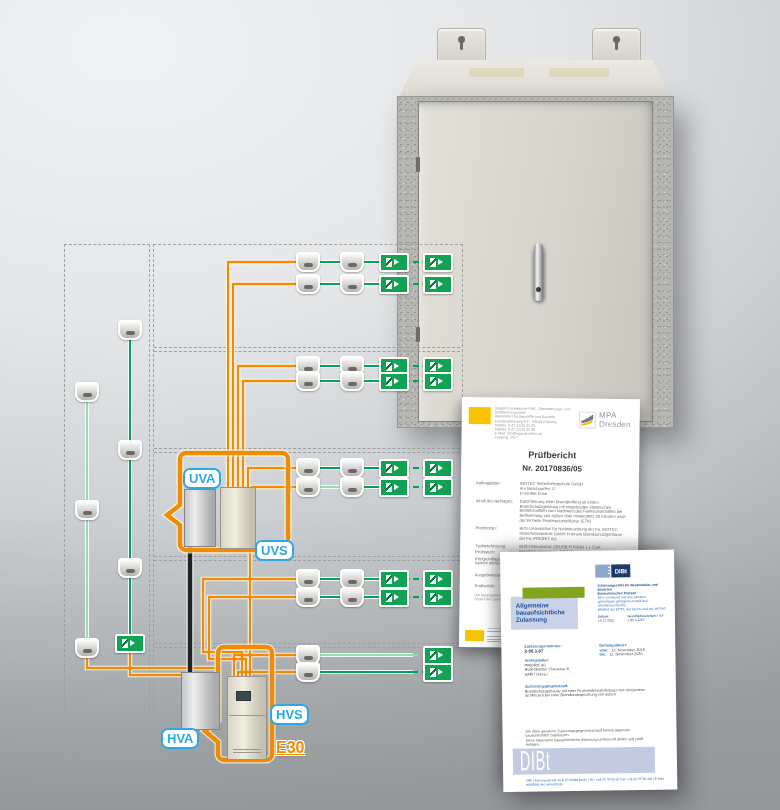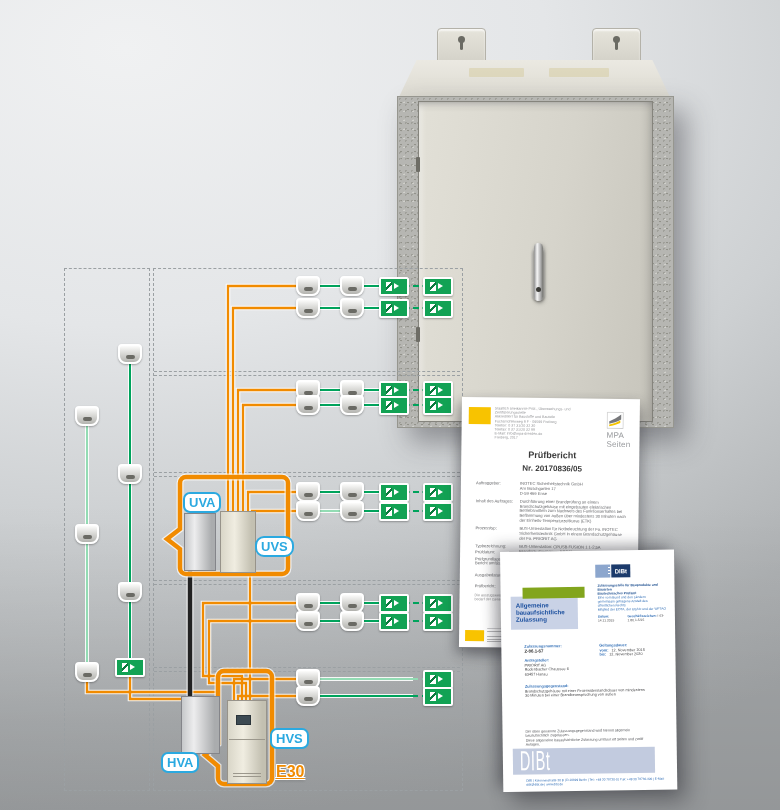--- a/index.html
+++ b/index.html
@@ -34,21 +34,21 @@
   .hinge{position:absolute;left:-3px;width:4px;height:15px;background:#6e6d66;border-radius:1px;}
   .h1{top:55px;} .h2{top:225px;}
   .handle-base{position:absolute;left:113px;top:145px;width:13px;height:54px;border-radius:6px;
     background:#b2b1aa;box-shadow:inset 0 1px 2px rgba(255,255,255,.6),0 1px 2px rgba(0,0,0,.25);}
   .handle{position:absolute;left:115px;top:141px;width:9px;height:58px;border-radius:5px;
     background:linear-gradient(90deg,#8f8f8f,#f6f6f6 35%,#b5b5b5 70%,#767672);
     box-shadow:1px 2px 4px rgba(0,0,0,.35);}
   .handle::after{content:"";position:absolute;left:50%;bottom:9px;width:5px;height:5px;margin-left:-2.5px;border-radius:50%;background:#3c3c38;}
 
   
-  .diagram{position:absolute;inset:0;z-index:3;margin-top:24px;}
+  .diagram{position:absolute;inset:0;z-index:3;}
   .dash-box{position:absolute;border:1px dashed #9BA0A3;z-index:0;}
   .sep{position:absolute;left:154px;width:306px;height:0;border-top:1px dashed #9BA0A3;z-index:0;}
   .wires{position:absolute;left:0;top:0;z-index:1;}
   #fixtures{position:absolute;inset:0;z-index:2;}
   .wline{position:absolute;width:0;height:0;}
   .dl{position:absolute;width:20px;height:16px;background:linear-gradient(180deg,#fcfcfb,#dadad7 45%,#b4b4b0);
     border:2px solid #fff;border-radius:4px 4px 8px 8px;box-shadow:0 1px 2px rgba(0,0,0,.3);}
   .dl .slot{position:absolute;left:50%;top:56%;width:9px;height:4px;margin-left:-4.5px;background:#6a6a64;border-radius:2px;display:block;}
   .es{position:absolute;width:26px;height:15px;background:#12A254;border:2px solid #fff;border-radius:2px;
     box-shadow:0 1px 2px rgba(0,0,0,.3);display:flex;align-items:center;justify-content:center;gap:2px;}
@@ -60,32 +60,32 @@
   .cab-uva{left:184px;top:489px;width:30px;height:56px;}
   .cab-uvs{left:220px;top:487px;width:34px;height:60px;}
   .cab-hva{left:181px;top:672px;width:37px;height:56px;}
   .cab-hvs{left:227px;top:676px;width:38px;height:82px;}
   .cab-hvs .disp{position:absolute;left:8px;top:14px;width:13px;height:8px;background:#3c4a52;border:1px solid #2a343a;}
   .cab-hvs .split{position:absolute;left:1px;right:1px;top:38px;border-top:1px solid #9b978c;}
   .cab-hvs .vents{position:absolute;left:5px;right:5px;bottom:4px;height:6px;
     background:repeating-linear-gradient(180deg,#9b978c 0 1px,transparent 1px 3px);}
   .dlabel{position:absolute;z-index:4;background:#fff;border:2px solid #2BA9E0;color:#2BA9E0;border-radius:7px;
     font-weight:bold;font-size:13px;line-height:1;padding:2px 4px;}
-  .l-uva{left:183px;top:468px;} .l-uvs{left:255px;top:512px;border-radius:9px;}
+  .l-uva{left:183px;top:468px;} .l-uvs{left:255px;top:540px;}
   .l-hva{left:161px;top:728px;} .l-hvs{left:270px;top:704px;}
   .e30{position:absolute;z-index:4;left:276px;top:739px;color:#F18B00;font-weight:bold;font-size:16px;
     text-shadow:-1px -1px 0 #fff,1px -1px 0 #fff,-1px 1px 0 #fff,1px 1px 0 #fff,0 2px 2px rgba(0,0,0,.2);text-decoration:underline;}
 
   
   .doc{position:absolute;background:#fff;}
   .pruef{left:462px;top:397px;width:178px;height:250px;z-index:4;transform:rotate(.7deg);transform-origin:top left;
     box-shadow:-4px 6px 12px rgba(45,45,52,.35),5px 8px 16px rgba(45,45,52,.3);}
   .pb-yellow{position:absolute;left:7px;top:10px;width:22px;height:17px;background:#F8C300;}
   .pb-addr{position:absolute;left:33px;top:9px;width:80px;font-size:3.6px;line-height:4.2px;color:#96979a;}
-  .pb-logo{position:absolute;right:9px;top:13px;display:flex;gap:3px;align-items:flex-start;flex-direction:column;}
+  .pb-logo{position:absolute;right:9px;top:13px;display:flex;gap:3px;align-items:flex-start;}
   .pb-logo .txt{font-size:8px;line-height:8.5px;color:#97999c;letter-spacing:.2px;}
   .pb-title{position:absolute;left:20px;top:52px;width:142px;text-align:center;font-size:9px;font-weight:bold;color:#3a3a3a;}
   .pb-num{position:absolute;left:20px;top:66px;width:142px;text-align:center;font-size:8px;font-weight:bold;color:#3a3a3a;}
   .pb-fields{position:absolute;left:15px;top:84px;width:153px;font-size:4.1px;line-height:4.8px;color:#66676a;}
   .pb-field{display:flex;margin-bottom:3.5px;}
   .pb-field .lb{width:44px;flex:none;}
   .pb-field .val{flex:1;white-space:pre-line;}
   .pb-strip{position:absolute;left:15px;top:153px;width:86px;font-size:4.1px;line-height:4.8px;color:#66676a;}
   .pb-strip .slb{display:block;margin-bottom:6.5px;}
   .pb-note{position:absolute;left:15px;top:196px;width:80px;font-size:3.6px;line-height:4.3px;color:#8d8d8f;}
@@ -398,21 +398,21 @@
       <div>Freiberg, 2017</div>
     </div>
     <div class="pb-logo">
       <svg width="17" height="17" viewBox="0 0 20 20">
         <rect x="0.5" y="0.5" width="19" height="19" fill="#ffffff" stroke="#c8c8c8"></rect>
         <path d="M3 11 C7 10 13 6 17 3 L17 9 C13 12 7 13 3 14 Z" fill="#77787b"></path>
         <path d="M3 15 C8 14 12 12 16 10 L16 13 C12 15 7 16 3 17 Z" fill="#F4C400"></path>
       </svg>
       <div class="txt">
         <div>MPA</div>
-        <div>Seiten</div>
+        <div>Dresden</div>
       </div>
     </div>
     <div class="pb-title">Prüfbericht</div>
     <div class="pb-num">Nr. 20170836/05</div>
     <div class="pb-fields">
       <div class="pb-field">
         <span class="lb">Auftraggeber:</span>
         <span class="val">INOTEC Sicherheitstechnik GmbH
 Am Buschgarten 17
 D-59 469 Ense</span>

